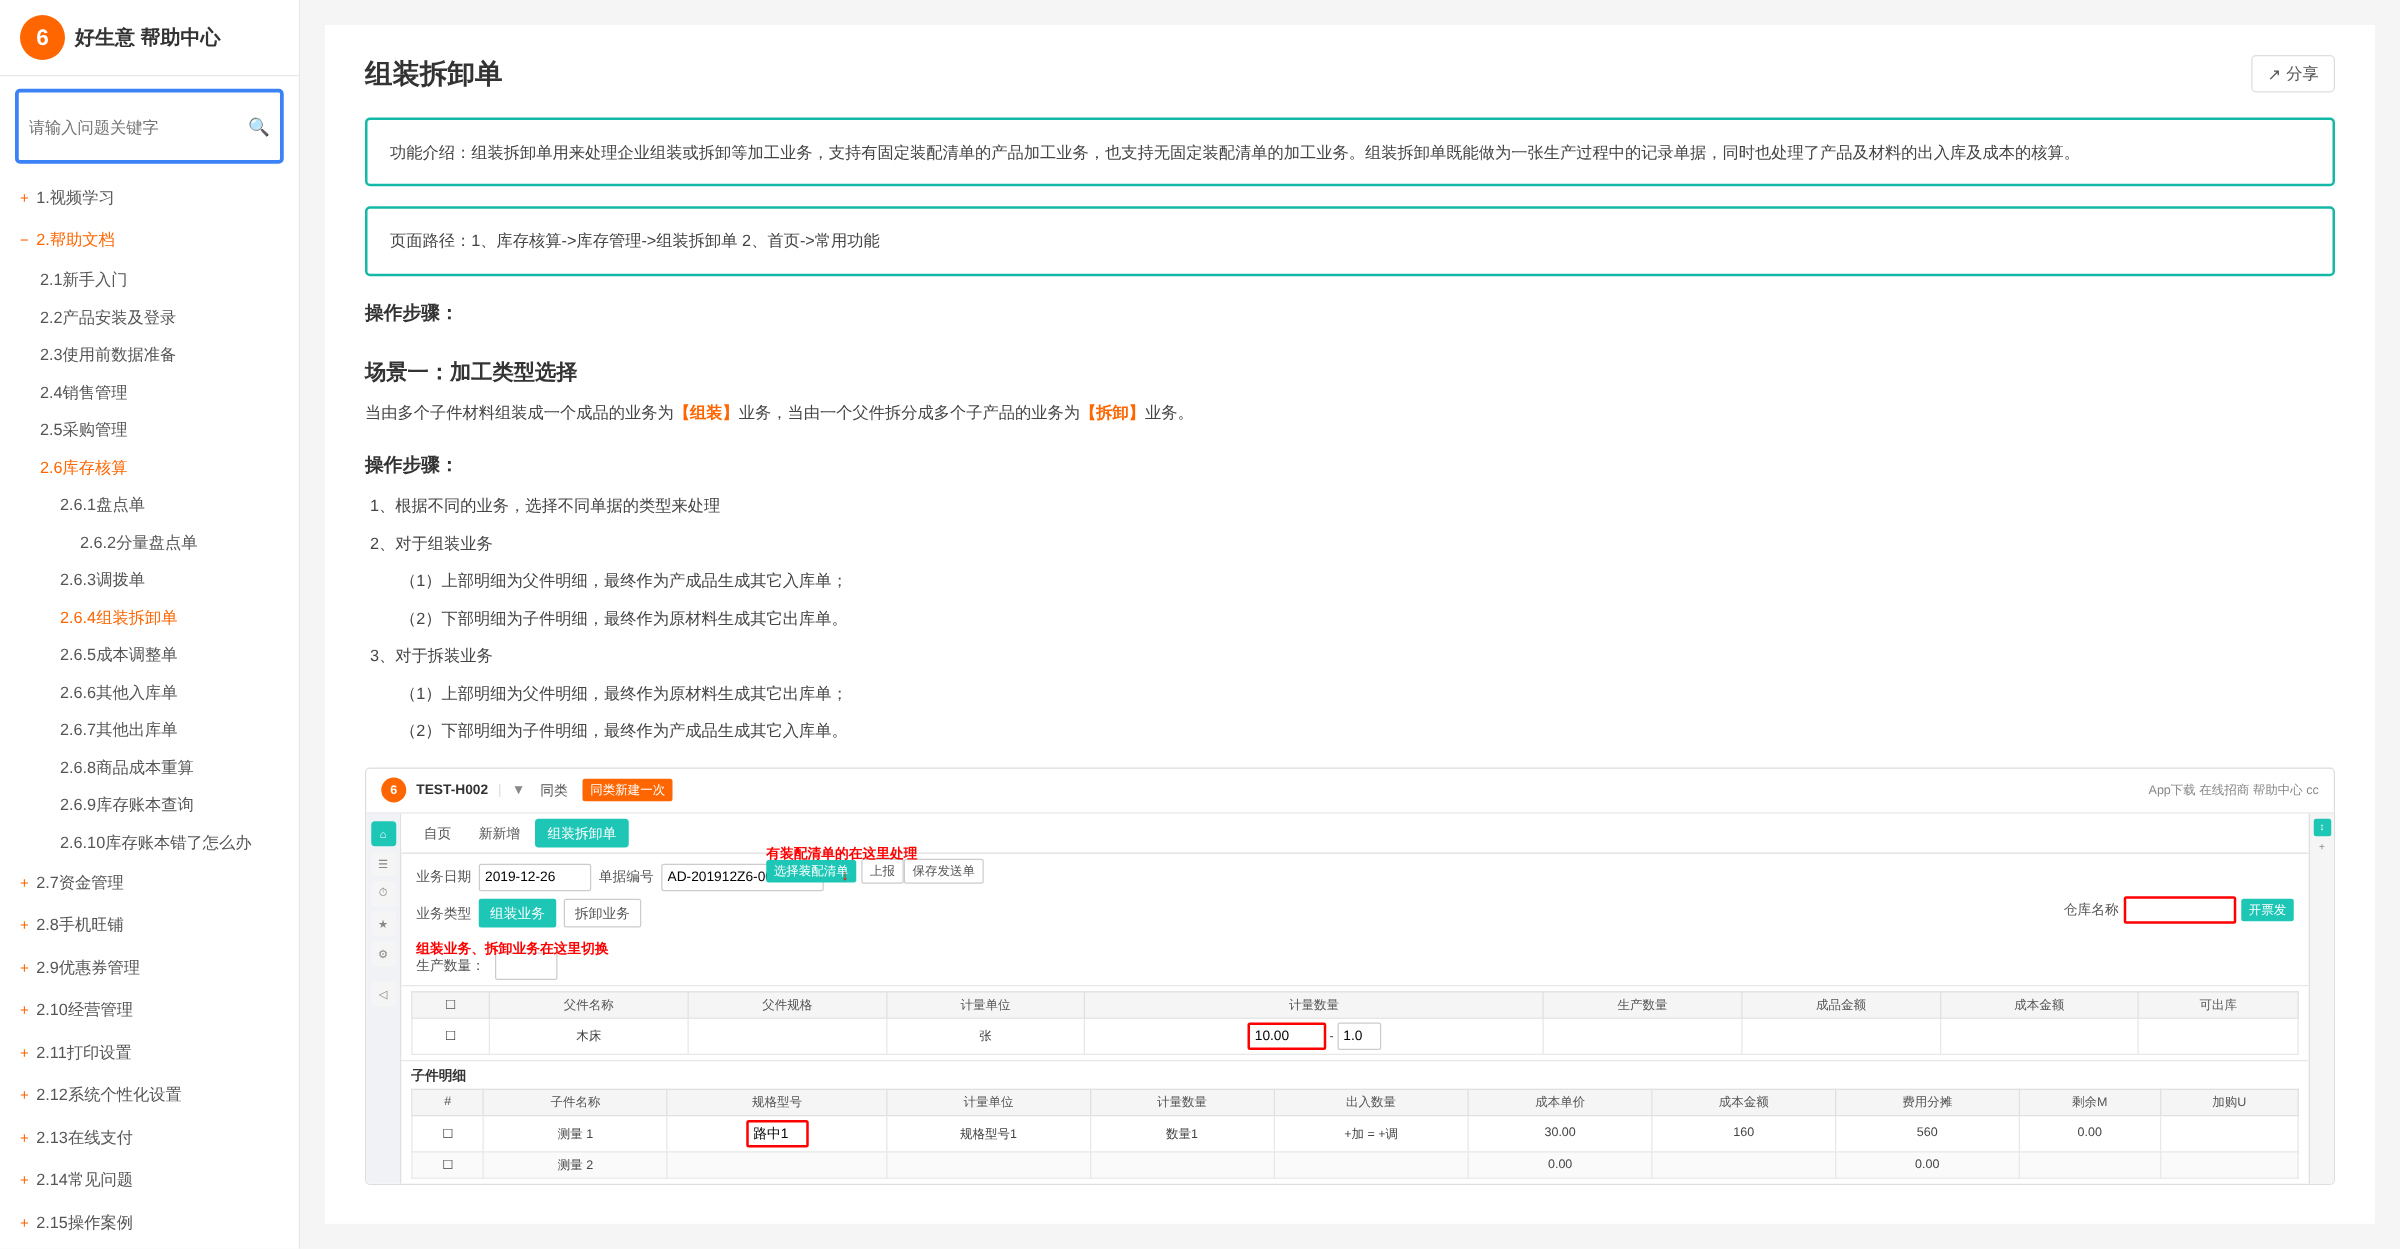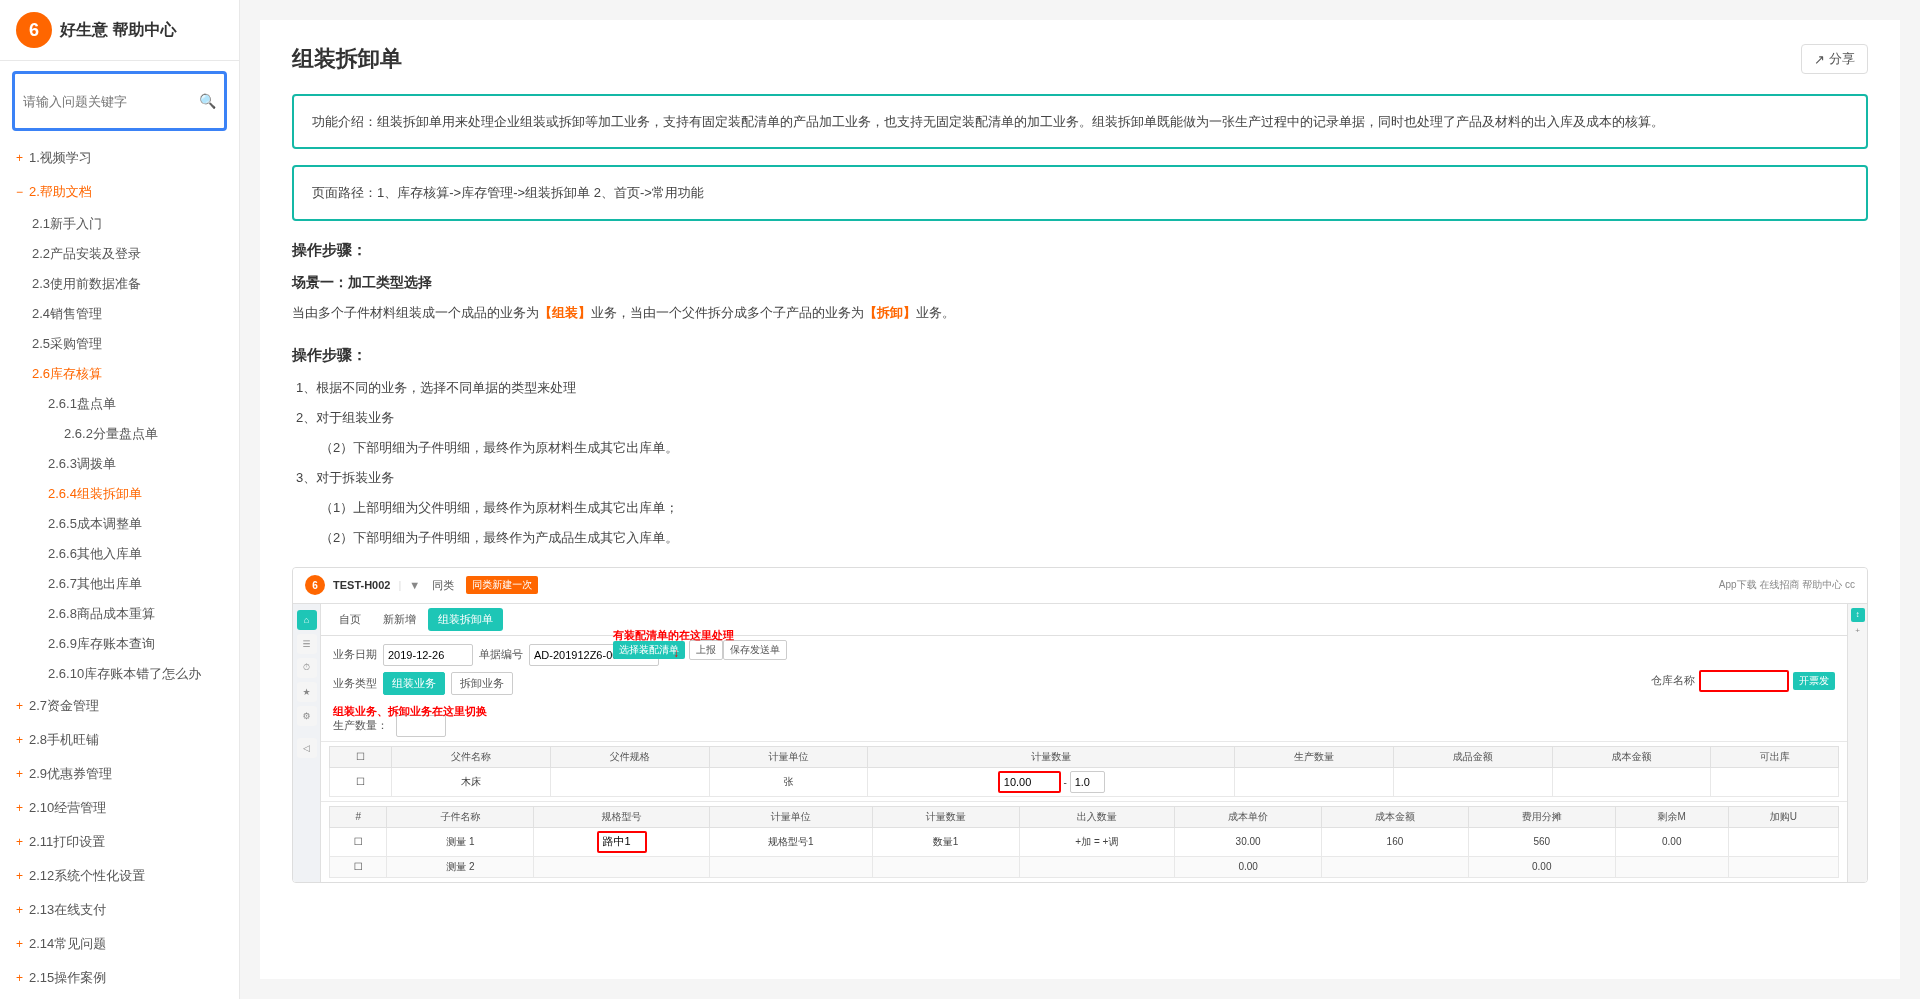--- a/index.html
+++ b/index.html
@@ -115,24 +115,24 @@
     }
 
     .section-title {
       font-size: 15px;
       font-weight: bold;
       color: #333;
       margin: 20px 0 10px 0;
     }
 
     .scenario-title {
-      font-size: 14px;
+      font-size: 17px;
       font-weight: bold;
       color: #333;
-      margin: 14px 0 8px 0;
+      margin: 26px 0 8px 0;
     }
 
     .content-text {
       font-size: 13px;
       color: #444;
       line-height: 2;
       margin-bottom: 6px;
     }
     .content-text .highlight { color: #f60; font-weight: bold; }
 
@@ -395,20 +395,21 @@
     <div class="content-text">
       当由多个子件材料组装成一个成品的业务为<span class="highlight">【组装】</span>业务，当由一个父件拆分成多个子产品的业务为<span class="highlight">【拆卸】</span>业务。
     </div>
 
     <div class="section-title">操作步骤：</div>
 
     <div class="steps-list">
       <li>1、根据不同的业务，选择不同单据的类型来处理</li>
       <li>2、对于组装业务</li>
       <ul class="sub-list">
+        <li>（1）上部明细为父件明细，最终作为产成品生成其它入库单；</li>
         <li>（2）下部明细为子件明细，最终作为原材料生成其它出库单。</li>
       </ul>
       <li>3、对于拆装业务</li>
       <ul class="sub-list">
         <li>（1）上部明细为父件明细，最终作为原材料生成其它出库单；</li>
         <li>（2）下部明细为子件明细，最终作为产成品生成其它入库单。</li>
       </ul>
     </div>
 
     <div class="screenshot-container" style="margin-top:16px;">
@@ -524,20 +525,21 @@
                     <td></td>
                     <td></td>
                     <td></td>
                     <td></td>
                   </tr>
                 </tbody>
               </table>
             </div>
 
             <div style="padding:4px 8px;position:relative;">
+              <div style="font-size:11px;font-weight:bold;color:#333;margin-bottom:3px;">子件明细</div>
               <table class="mock-table">
                 <thead>
                   <tr>
                     <th>#</th>
                     <th>子件名称</th>
                     <th>规格型号</th>
                     <th>计量单位</th>
                     <th>计量数量</th>
                     <th>出入数量</th>
                     <th>成本单价</th>

